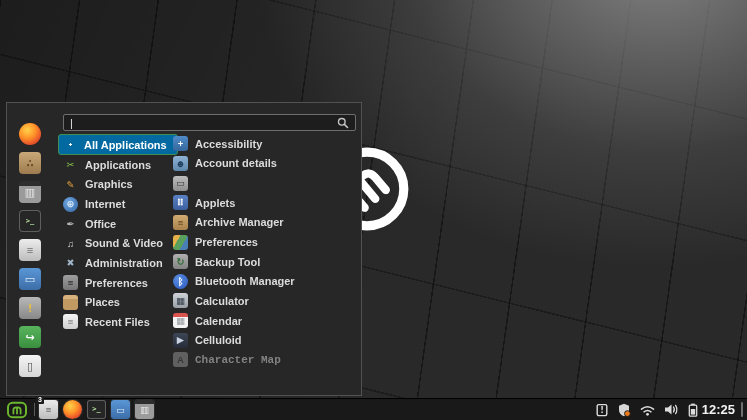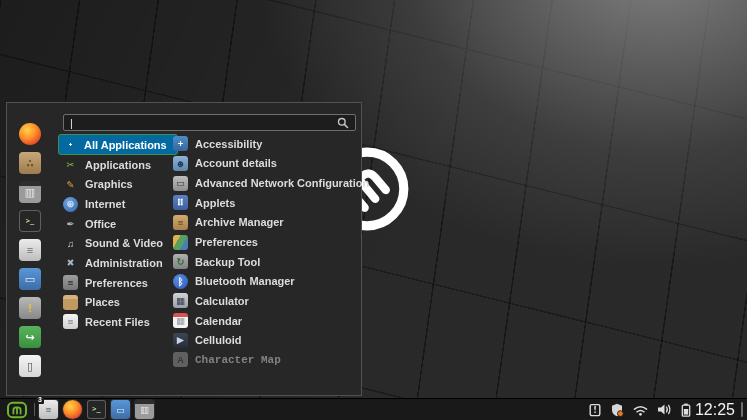--- a/index.html
+++ b/index.html
@@ -80,21 +80,21 @@
   }
   .launcher.term { font-size:7px; font-family:"DejaVu Sans Mono",monospace; }
   .badge {
     position:absolute; left:-3px; top:-4px; background:#1b1b1b; color:#fff;
     font-size:7px; font-weight:bold; padding:0 2px; border-radius:1px; line-height:8px;
   }
   .badge:empty { display:none; }
   .spacer { flex:1; }
   .tray { display:flex; align-items:center; gap:9px; }
   .tray .ticon { display:flex; cursor:pointer; }
-  .clock { color:#f2f2f2; font-size:16px; font-weight:normal; margin:0 6px 0 4px; cursor:pointer; }
+  .clock { color:#f2f2f2; font-size:13px; font-weight:bold; margin:0 6px 0 4px; cursor:pointer; }
   .edge-strip { width:2px; height:15px; background:#6f6f6f; border-radius:1px; cursor:pointer; }
 </style>
 </head>
 <body>
 
 <svg class="watermark" viewBox="0 0 100 100">
   <circle cx="50" cy="50" r="40" fill="none" stroke="#ffffff" stroke-width="10"></circle>
   <g transform="rotate(-40 50 50)">
     <path d="M35 64 L35 46 Q35 36 45 36 L55 36 Q65 36 65 46 L65 64 M50 64 L50 36" fill="none" stroke="#ffffff" stroke-width="9" stroke-linecap="round" stroke-linejoin="round"></path>
   </g>
@@ -172,21 +172,20 @@
     <div class="row">
       <span class="tile" style="background: linear-gradient(rgb(79, 140, 201), rgb(54, 103, 156)); color: rgb(255, 255, 255);">+</span>
       <span class="label">Accessibility</span>
     </div>
     <div class="row">
       <span class="tile" style="background: linear-gradient(rgb(143, 179, 212), rgb(95, 135, 173)); color: rgb(29, 61, 92);">☻</span>
       <span class="label">Account details</span>
     </div>
     <div class="row">
       <span class="tile" style="background: linear-gradient(rgb(189, 189, 189), rgb(143, 143, 143)); color: rgb(58, 58, 58);">▭</span>
-      <span class="label">Advanced Network Configuration</span>
     </div>
     <div class="row">
       <span class="tile" style="background: linear-gradient(rgb(90, 130, 196), rgb(60, 95, 160)); color: rgb(255, 255, 255);">⠿</span>
       <span class="label">Applets</span>
     </div>
     <div class="row">
       <span class="tile" style="background: linear-gradient(rgb(210, 171, 114), rgb(169, 130, 76)); color: rgb(106, 78, 38);">≡</span>
       <span class="label">Archive Manager</span>
     </div>
     <div class="row">

